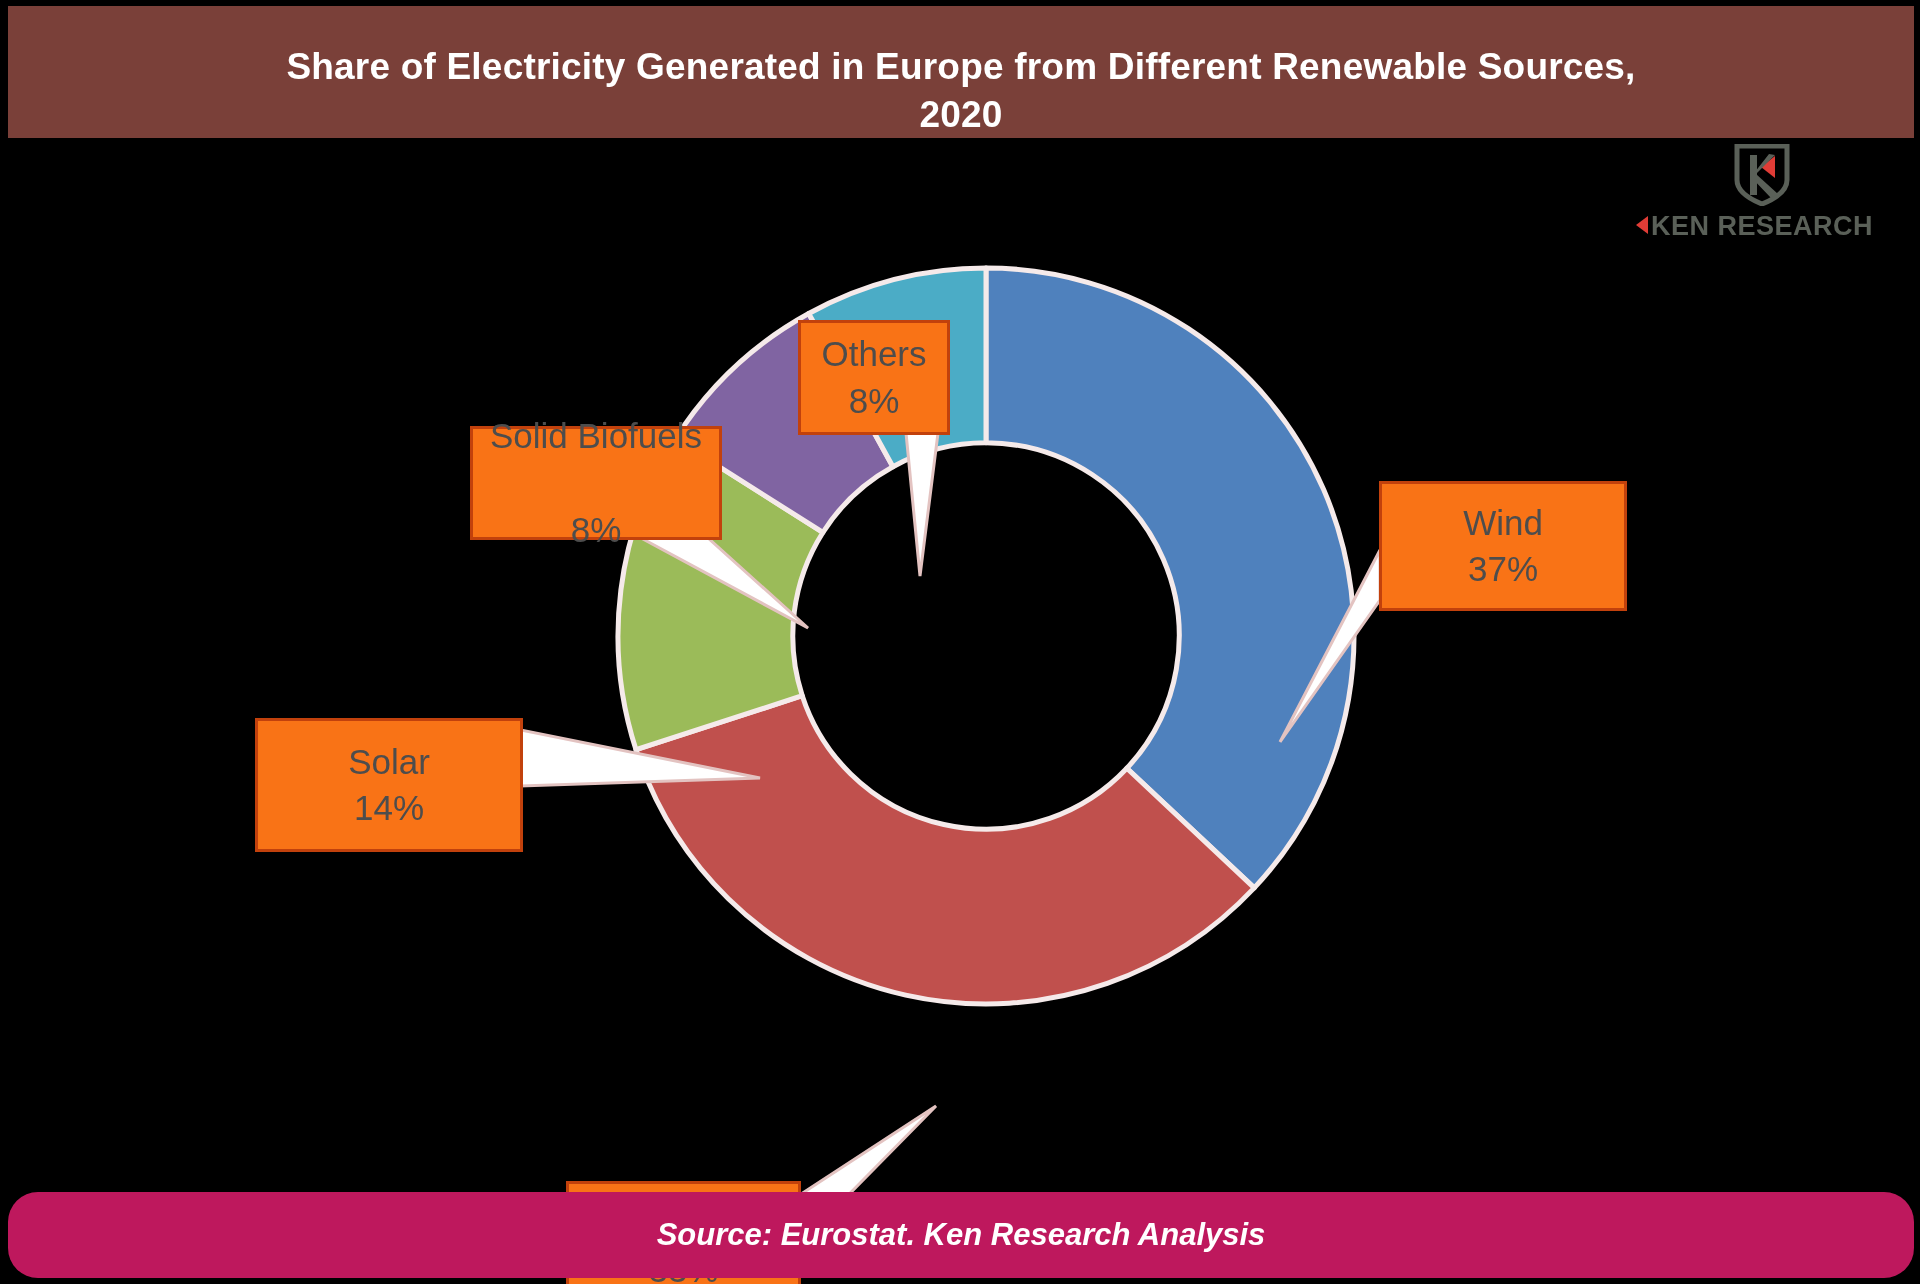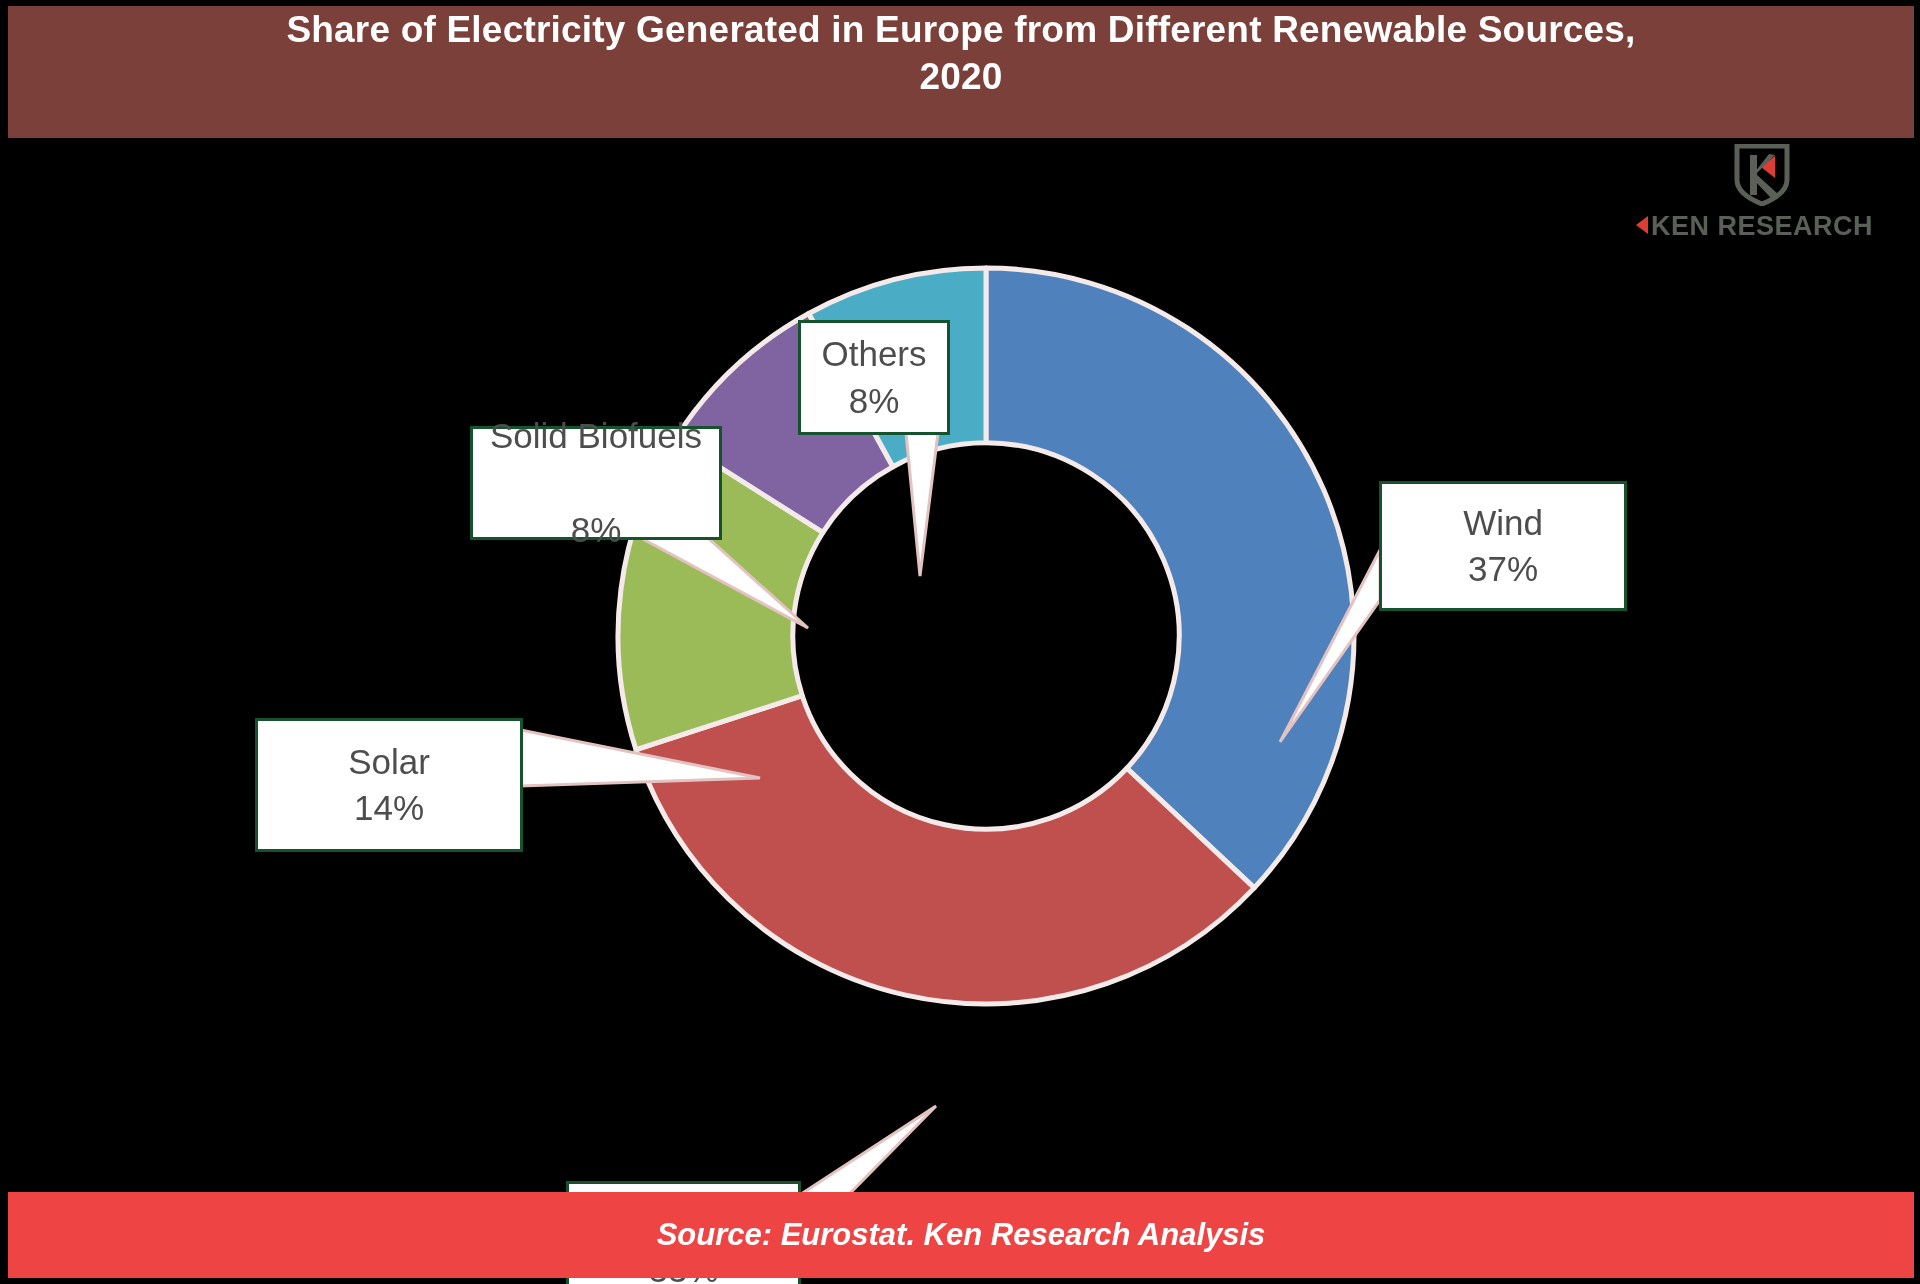--- a/index.html
+++ b/index.html
@@ -18,21 +18,21 @@
 
   
   .header-band {
     position: absolute;
     left: 8px;
     top: 6px;
     width: 1906px;
     height: 132px;
     background: #7A4039;
     display: flex;
-    align-items: flex-start;
+    align-items: flex-end;
     justify-content: center;
     box-sizing: border-box;
   }
   .header-title {
     color: #FFFFFF;
     font-size: 37px;
     font-weight: bold;
     line-height: 1.28;
     text-align: center;
     letter-spacing: 0.2px;
@@ -81,22 +81,22 @@
     left: 598px;
     top: 118px;
     width: 760px;
     height: 760px;
   }
   .donut-svg { display: block; width: 760px; height: 760px; }
 
   
   .callout {
     position: absolute;
-    background: #ffffff;
-    border: 3px solid #14532d;
+    background: #f97316;
+    border: 3px solid #c2410c;
     box-sizing: border-box;
     display: flex;
     flex-direction: column;
     align-items: center;
     justify-content: center;
     color: #4D4D4D;
     font-size: 35px;
     line-height: 1.32;
     font-family: "Liberation Sans", sans-serif;
   }
@@ -117,24 +117,25 @@
     pointer-events: none;
   }
 
   
   .footer-band {
     position: absolute;
     left: 8px;
     top: 1192px;
     width: 1906px;
     height: 86px;
-    background: #ef4444;
+    background: #be185d;
     display: flex;
     align-items: center;
     justify-content: center;
+    border-radius: 30px;
   }
   .footer-text {
     color: #FFFFFF;
     font-size: 31px;
     font-weight: bold;
     font-style: italic;
     font-family: "Liberation Sans", sans-serif;
   }
 </style>
 </head>

